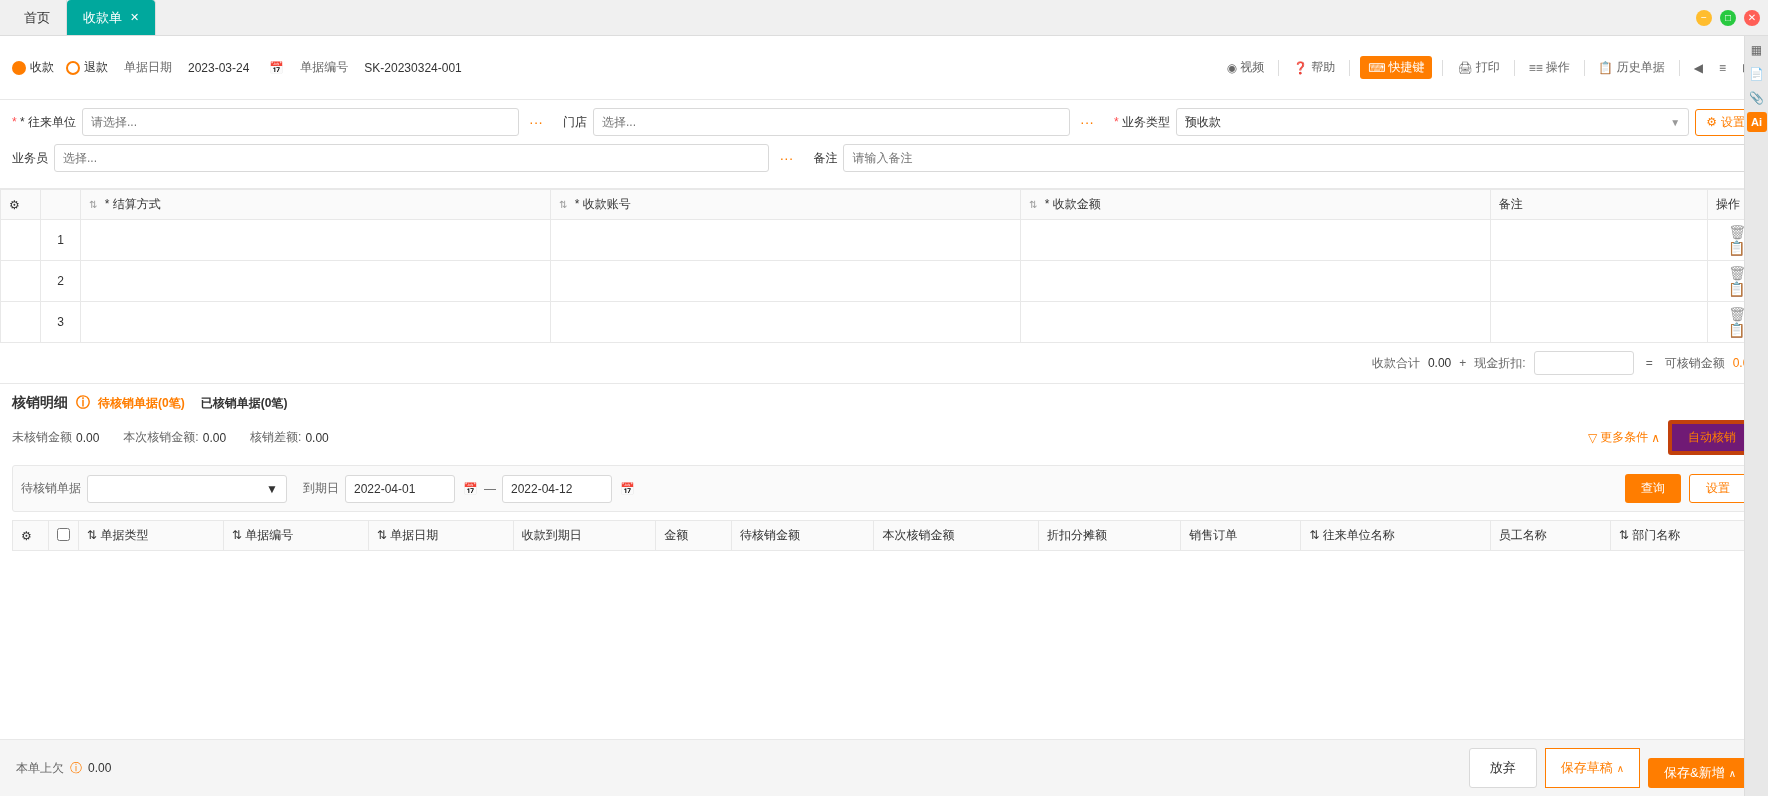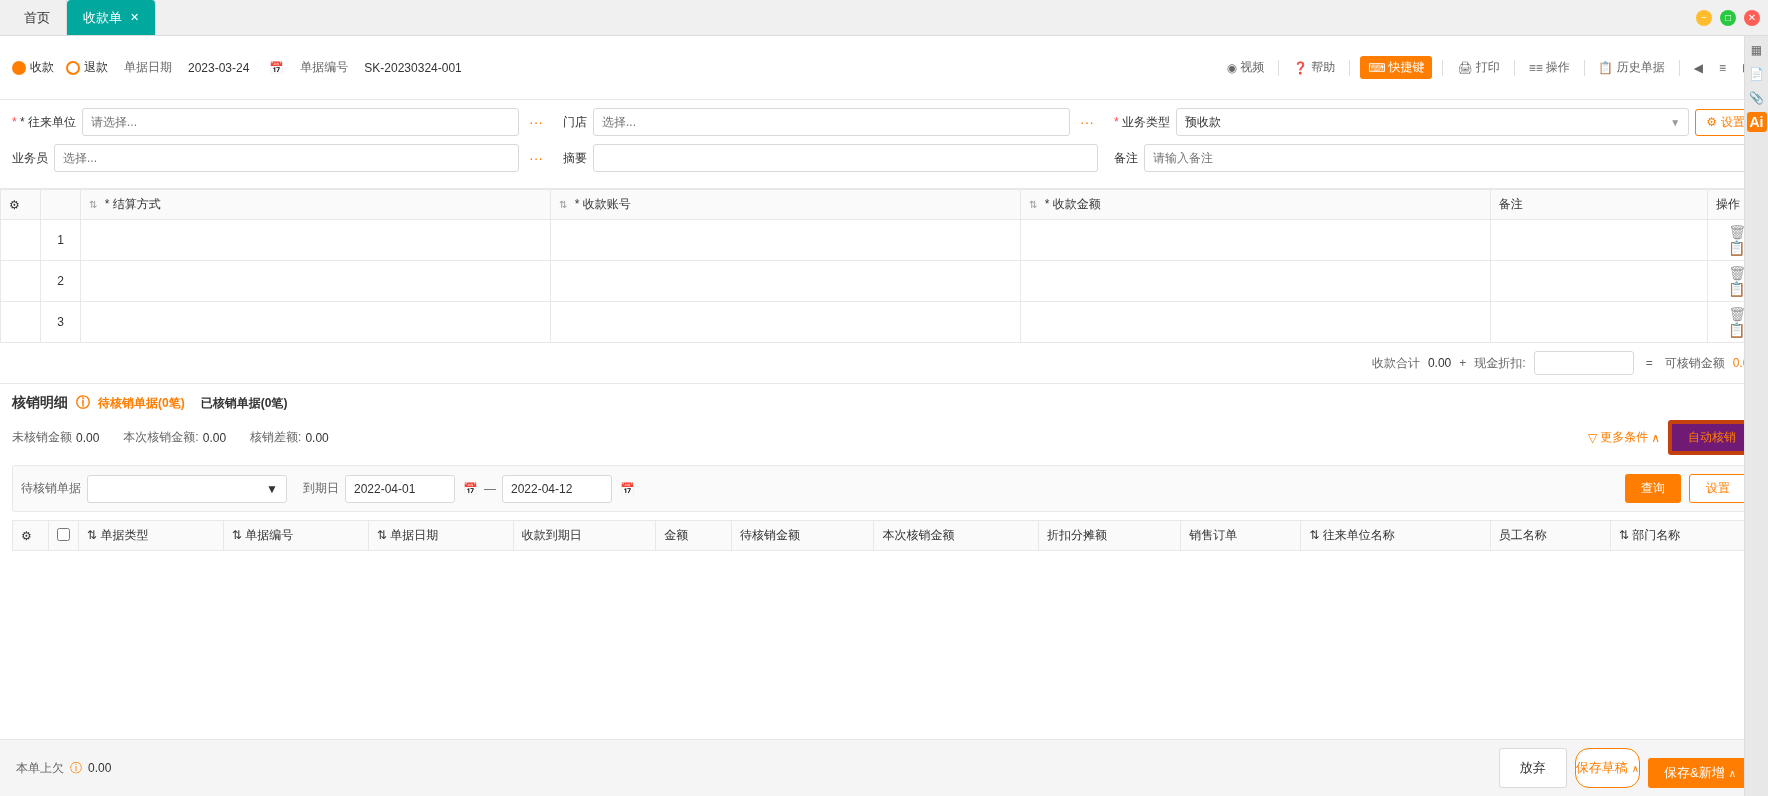--- a/index.html
+++ b/index.html
@@ -164,22 +164,22 @@
     }
     .footer-left { display: flex; align-items: center; gap: 6px; }
     .footer-label { color: #666; }
     .footer-value { color: #333; font-weight: 500; }
     .footer-actions { margin-left: auto; display: flex; gap: 8px; }
     .discard-btn {
       background: #fff; color: #333; border: 1px solid #d9d9d9; padding: 6px 20px;
       border-radius: 3px; cursor: pointer; font-size: 13px;
     }
     .save-draft-btn {
-      background: #fff; color: #ff7d00; border: 1px solid #ff7d00; padding: 6px 0;
-      border-radius: 14px; cursor: pointer; font-size: 13px; display: flex; align-items: center; gap: 4px;
+      background: #fff; color: #ff7d00; border: 1px solid #ff7d00; padding: 6px 15px;
+      border-radius: 0; cursor: pointer; font-size: 13px; display: flex; align-items: center; gap: 4px;
     }
     .save-new-btn {
       background: #ff7d00; color: #fff; border: none; padding: 6px 16px;
       border-radius: 3px; cursor: pointer; font-size: 13px; display: flex; align-items: center; gap: 4px; margin-top: 10px;
     }
     .btn-chevron { font-size: 10px; }
 
     
     .right-panel {
       position: fixed; right: 0; top: 36px; width: 24px; background: #e8e8e8;
@@ -306,24 +306,20 @@
       </div>
     </div>
 
     <div class="form-row">
       <div class="form-field">
         <span class="form-field-label">业务员</span>
         <input class="form-input" type="text" placeholder="选择..." style="">
         <span class="more-btn">···</span>
       </div>
 
-      <div class="form-field">
-        <span class="form-field-label">摘要</span>
-        <input class="form-input" type="text" style="flex: 3 1 0%;">
-      </div>
 
       <div class="form-field" style="flex: 1.2;">
         <span class="form-field-label">备注</span>
         <input class="form-input" type="text" style="flex: 2 1 0%;" placeholder="请输入备注">
       </div>
     </div>
   </div>
 
   <div class="table-area">
     <table class="data-table">
@@ -535,14 +531,14 @@
       </button>
     </div>
   </div>
 
 </div>
 
 <div class="right-panel">
   <div class="panel-icon">▦</div>
   <div class="panel-icon">📄</div>
   <div class="panel-icon">📎</div>
-  <div class="panel-icon active" style="font-size:14px; font-weight:bold; background:#ff7d00; color:#fff; border-radius:3px;">Ai</div>
+  <div class="panel-icon active" style="font-size:11px; font-weight:bold; background:#ff7d00; color:#fff; border-radius:3px;">Ai</div>
 </div>
 
 </body></html>

